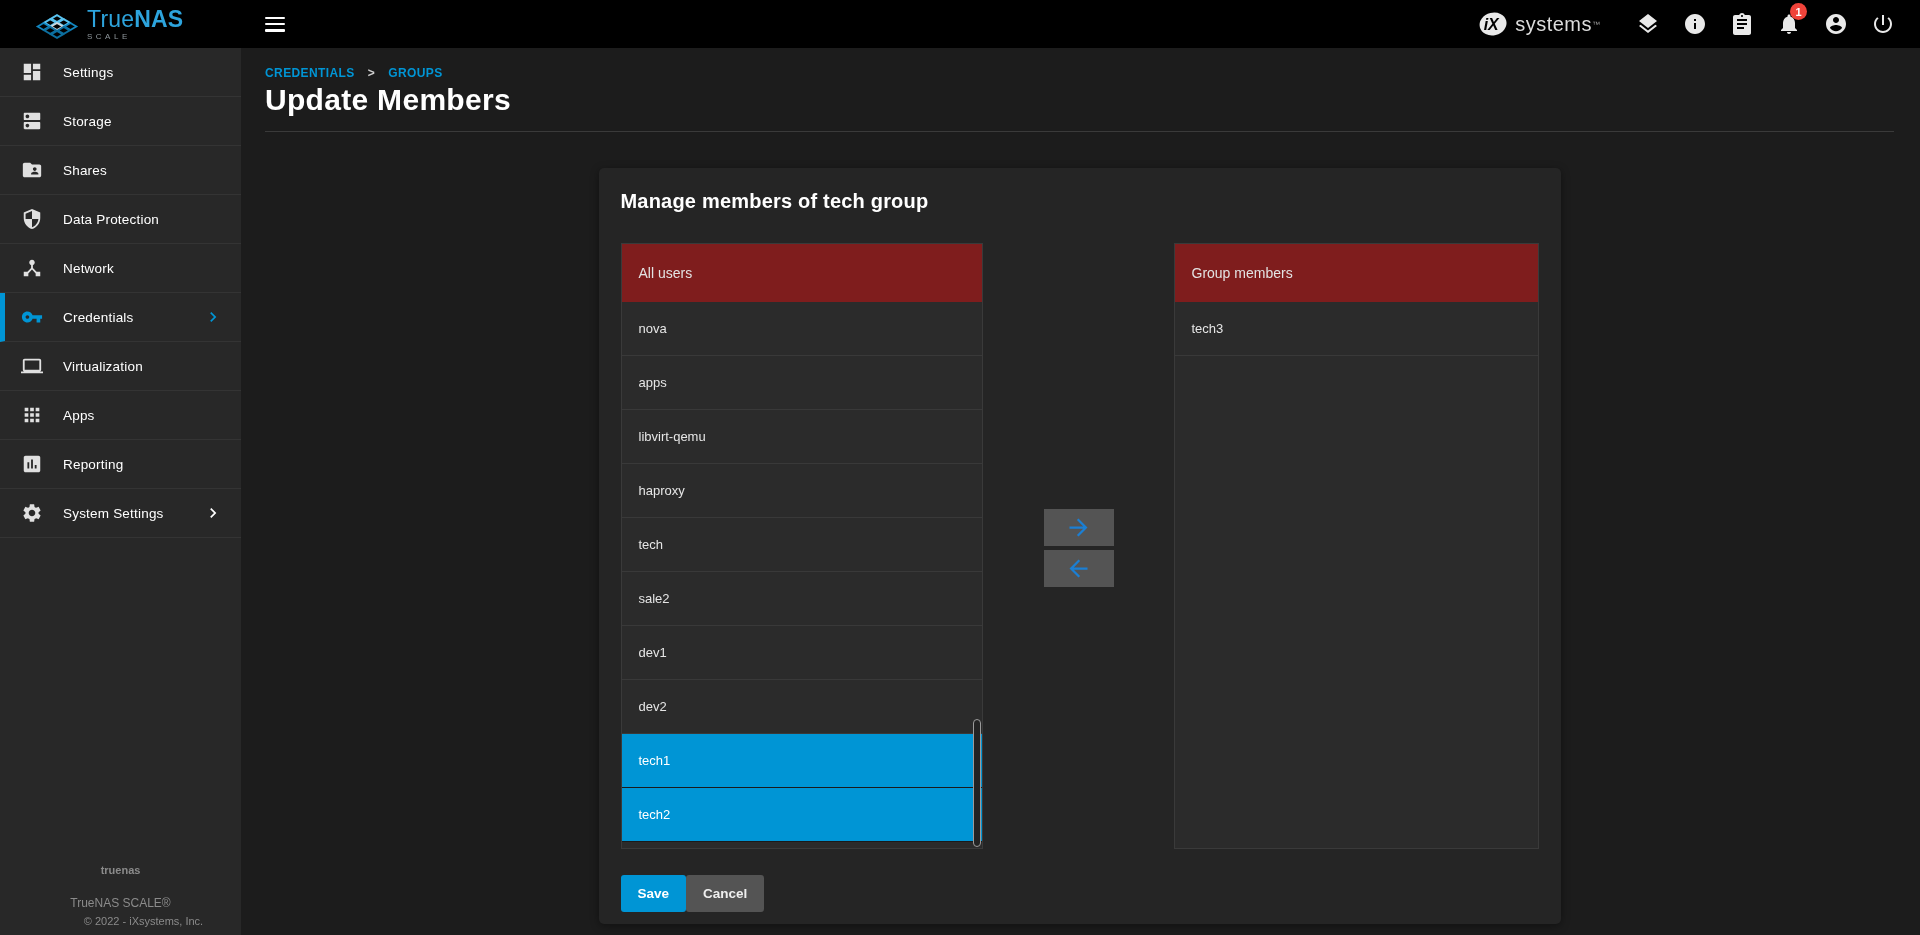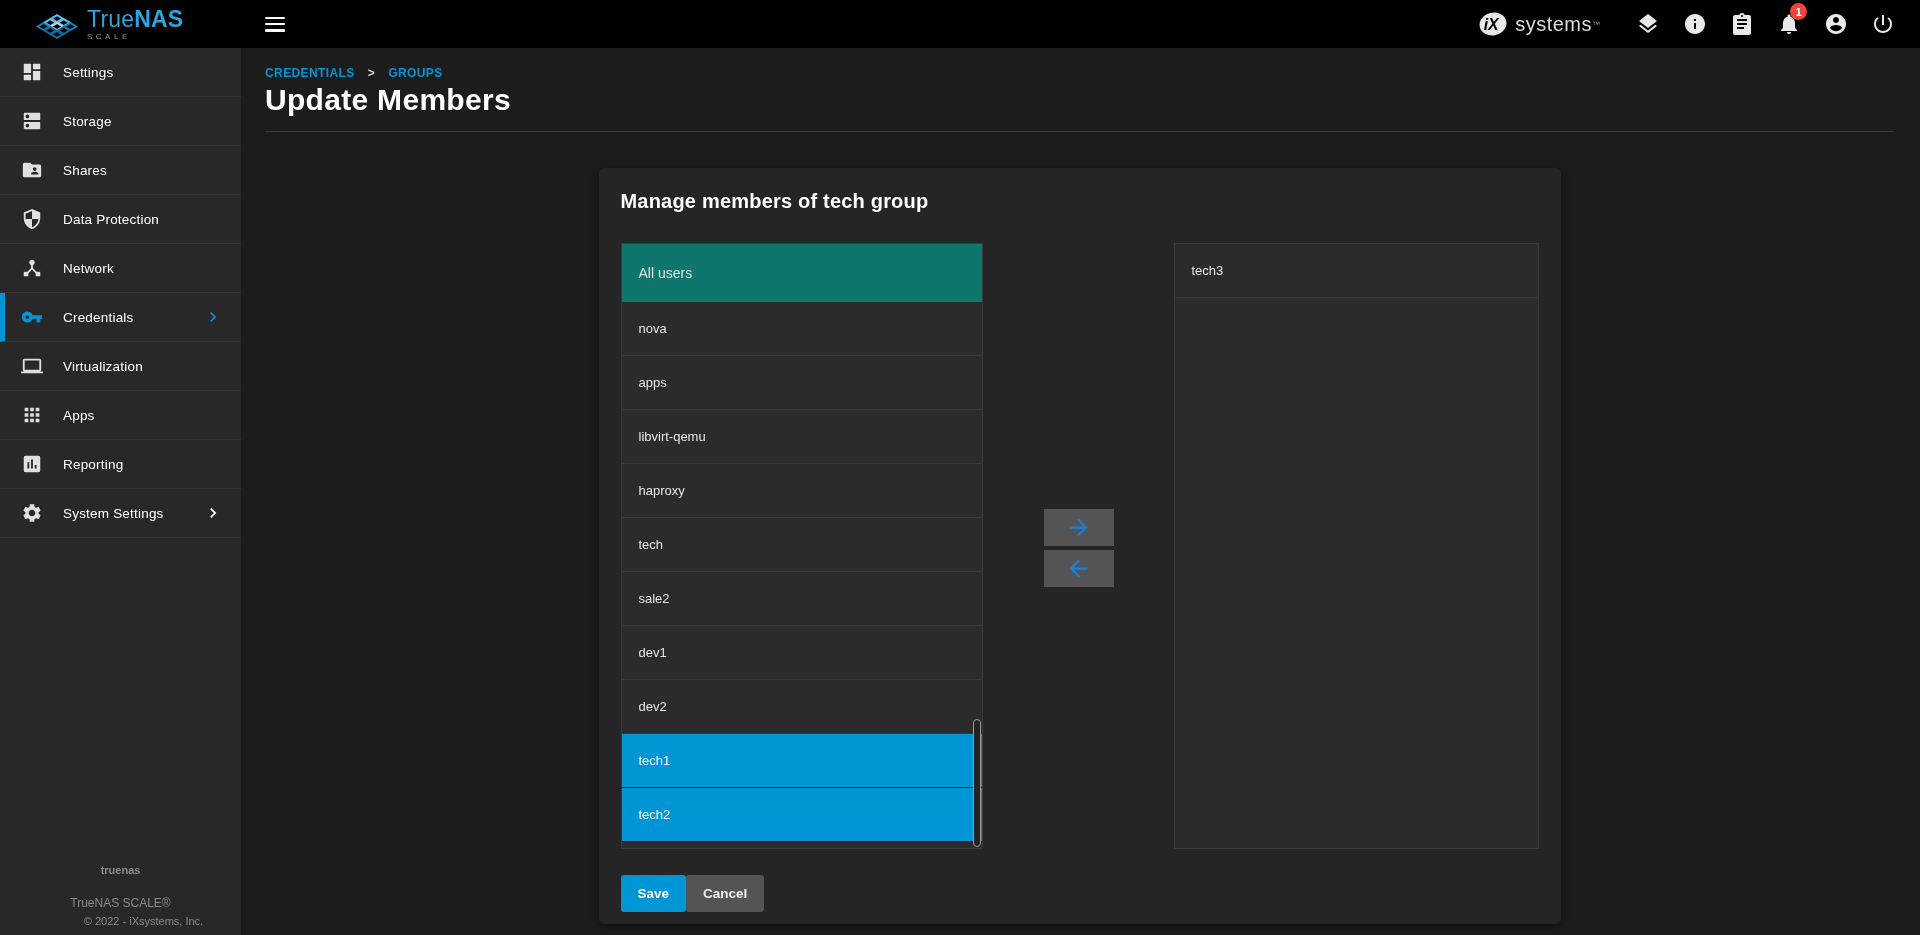--- a/index.html
+++ b/index.html
@@ -58,21 +58,21 @@
   .title-divider { border:none; border-top:1px solid #3a3a3a; margin-top:14px; }
 
   
   .card { width:962px; height:756px; margin:36px auto 0; background:#252525; border-radius:5px;
           padding:16px 22px 0; box-shadow:0 2px 8px rgba(0,0,0,.4); }
   .card-title { font-size:20px; font-weight:700; color:#fff; margin-top:6px; letter-spacing:.2px; }
   .dual-list { display:flex; margin-top:30px; height:606px; }
   .panel { background:#2b2b2b; border:1px solid #3a3a3a; }
   .panel-left  { width:362px; }
   .panel-right { width:365px; margin-left:60px; }
-  .panel-header { height:58px; background:#0f766e; display:flex; align-items:center;
+  .panel-header { height:58px; background:#7f1d1d; display:flex; align-items:center;
                   padding-left:17px; font-size:14px; color:#e3e3e3; }
   .panel-list { position:relative; height:546px; overflow:hidden; }
   .list-row { height:54px; display:flex; align-items:center; padding-left:17px; font-size:13px;
               color:#e6e6e6; border-bottom:1px solid #393939; cursor:pointer; }
   .list-row.selected { background:#0095d5; color:#fff; border-bottom-color:#1b1b1b; }
   .scroll-thumb { position:absolute; right:1px; bottom:1px; width:8px; height:128px;
                   background:#232323; border:1px solid #9b9b9b; border-radius:5px; cursor:pointer; }
   .transfer-col { width:70px; margin-left:61px; display:flex; flex-direction:column;
                   padding-top:266px; gap:4px; }
   .transfer-btn { width:70px; height:37px; background:#545454; border:none; display:flex;
@@ -291,20 +291,21 @@
               <path d="M12 4l-1.41 1.41L16.17 11H4v2h12.17l-5.58 5.59L12 20l8-8z"></path>
             </svg>
         </button>
         <button class="transfer-btn">
           <svg viewBox="0 0 24 24">
               <path d="M20 11H7.83l5.59-5.59L12 4l-8 8 8 8 1.41-1.41L7.83 13H20v-2z"></path>
             </svg>
         </button>
       </div>
       <div class="panel panel-right">
+        <div class="panel-header">Group members</div>
         <div class="panel-list" id="group-members-list">
             <div class="list-row">tech3</div>
           </div>
       </div>
     </div>
     <div class="card-actions">
       <button class="btn btn-save">Save</button>
       <button class="btn btn-cancel">Cancel</button>
     </div>
   </section>

